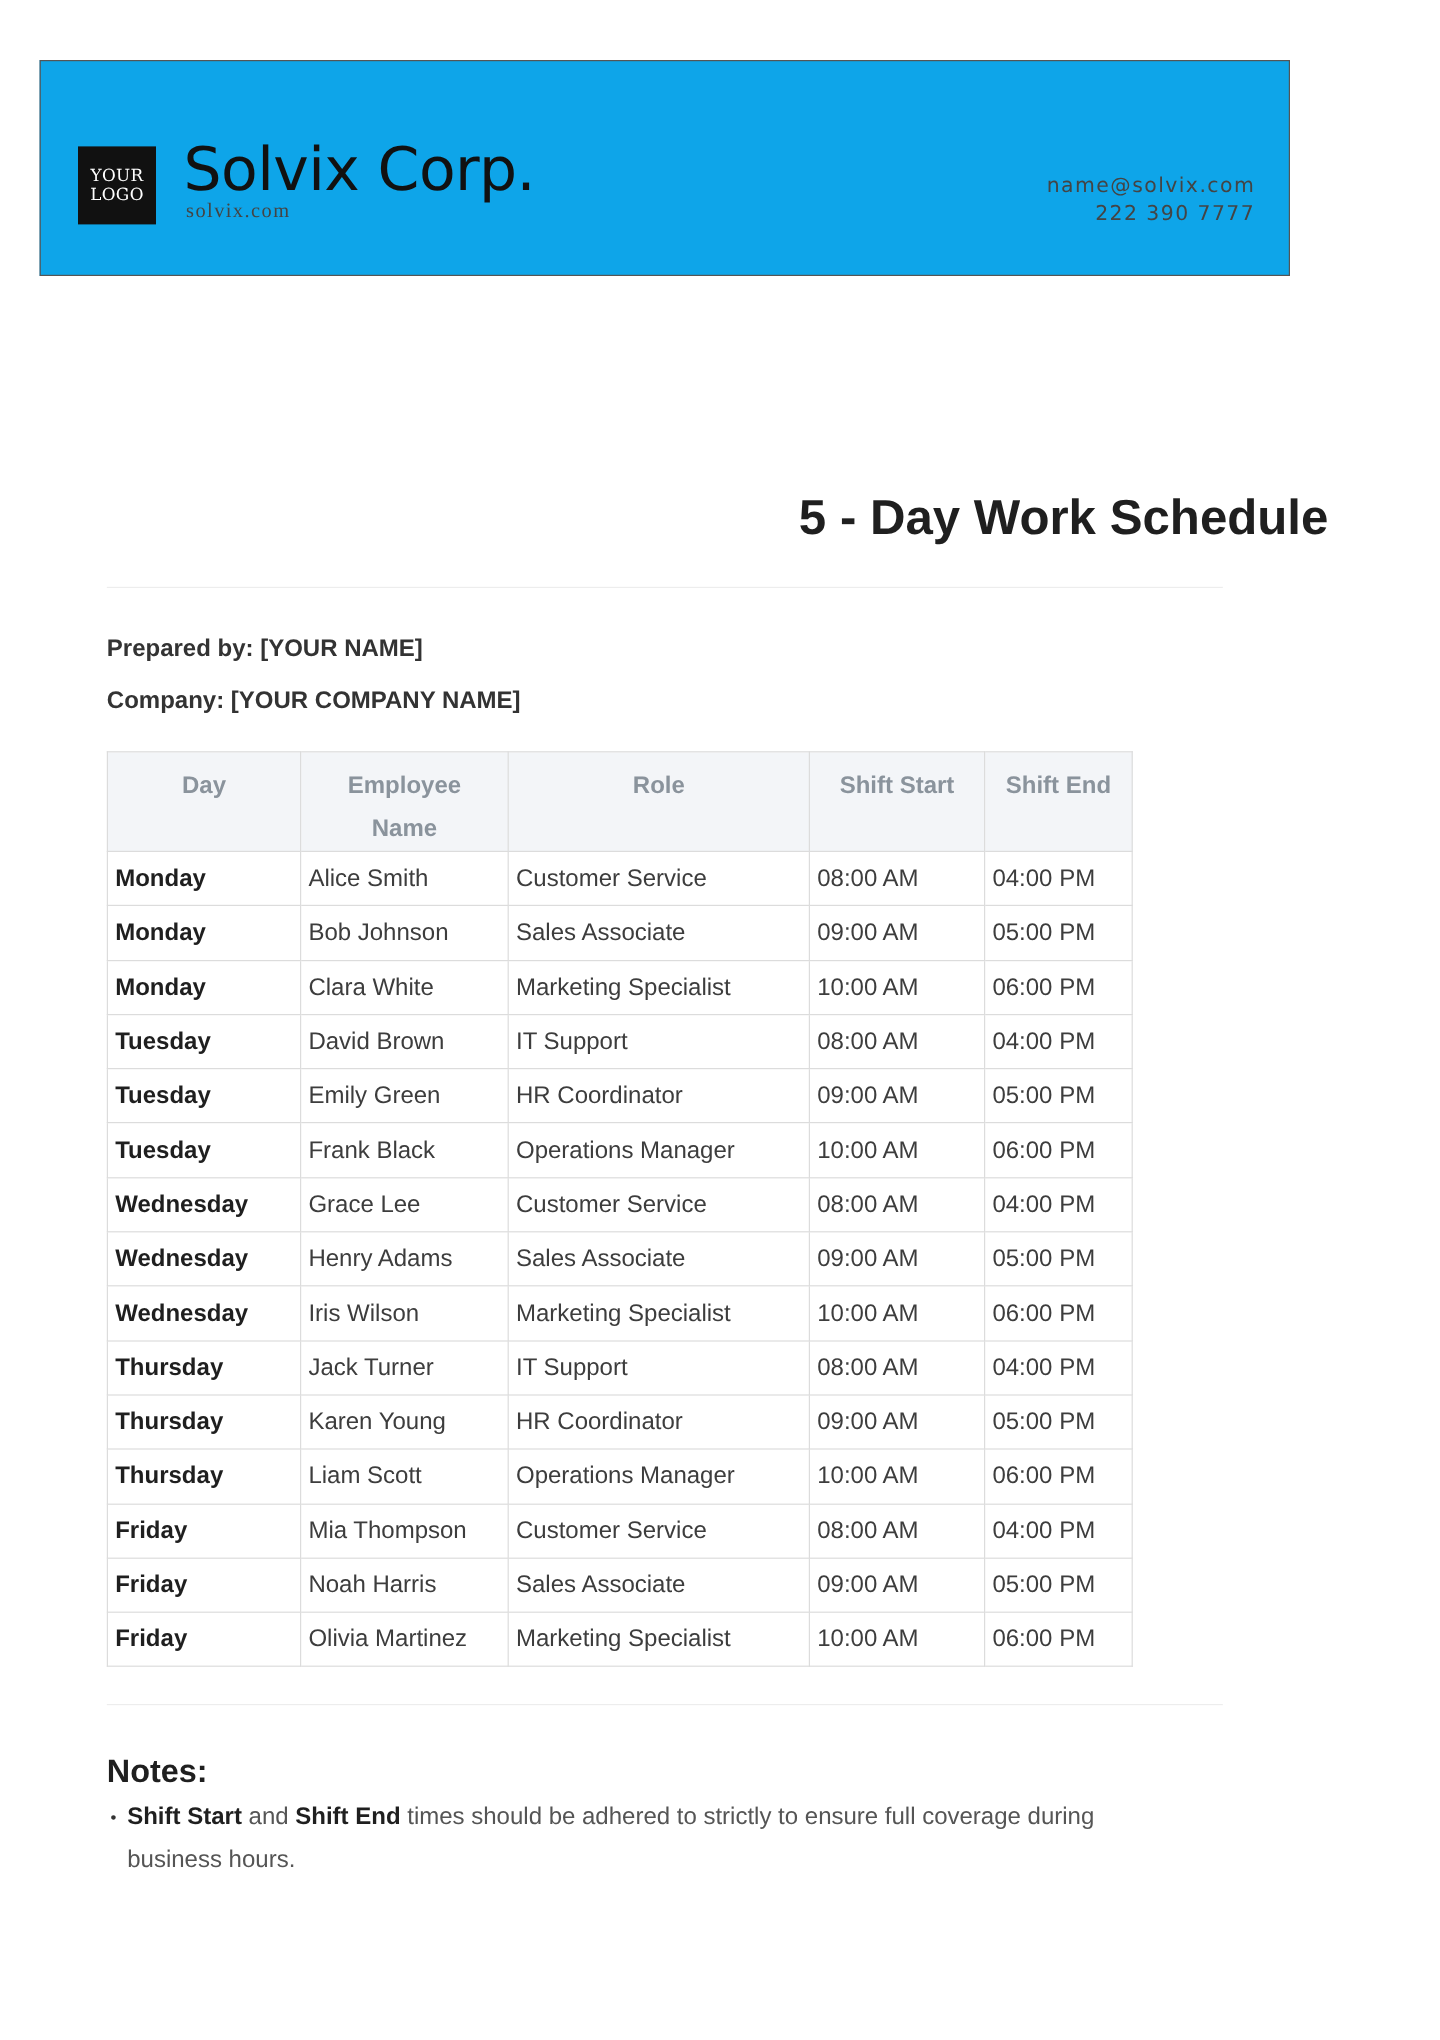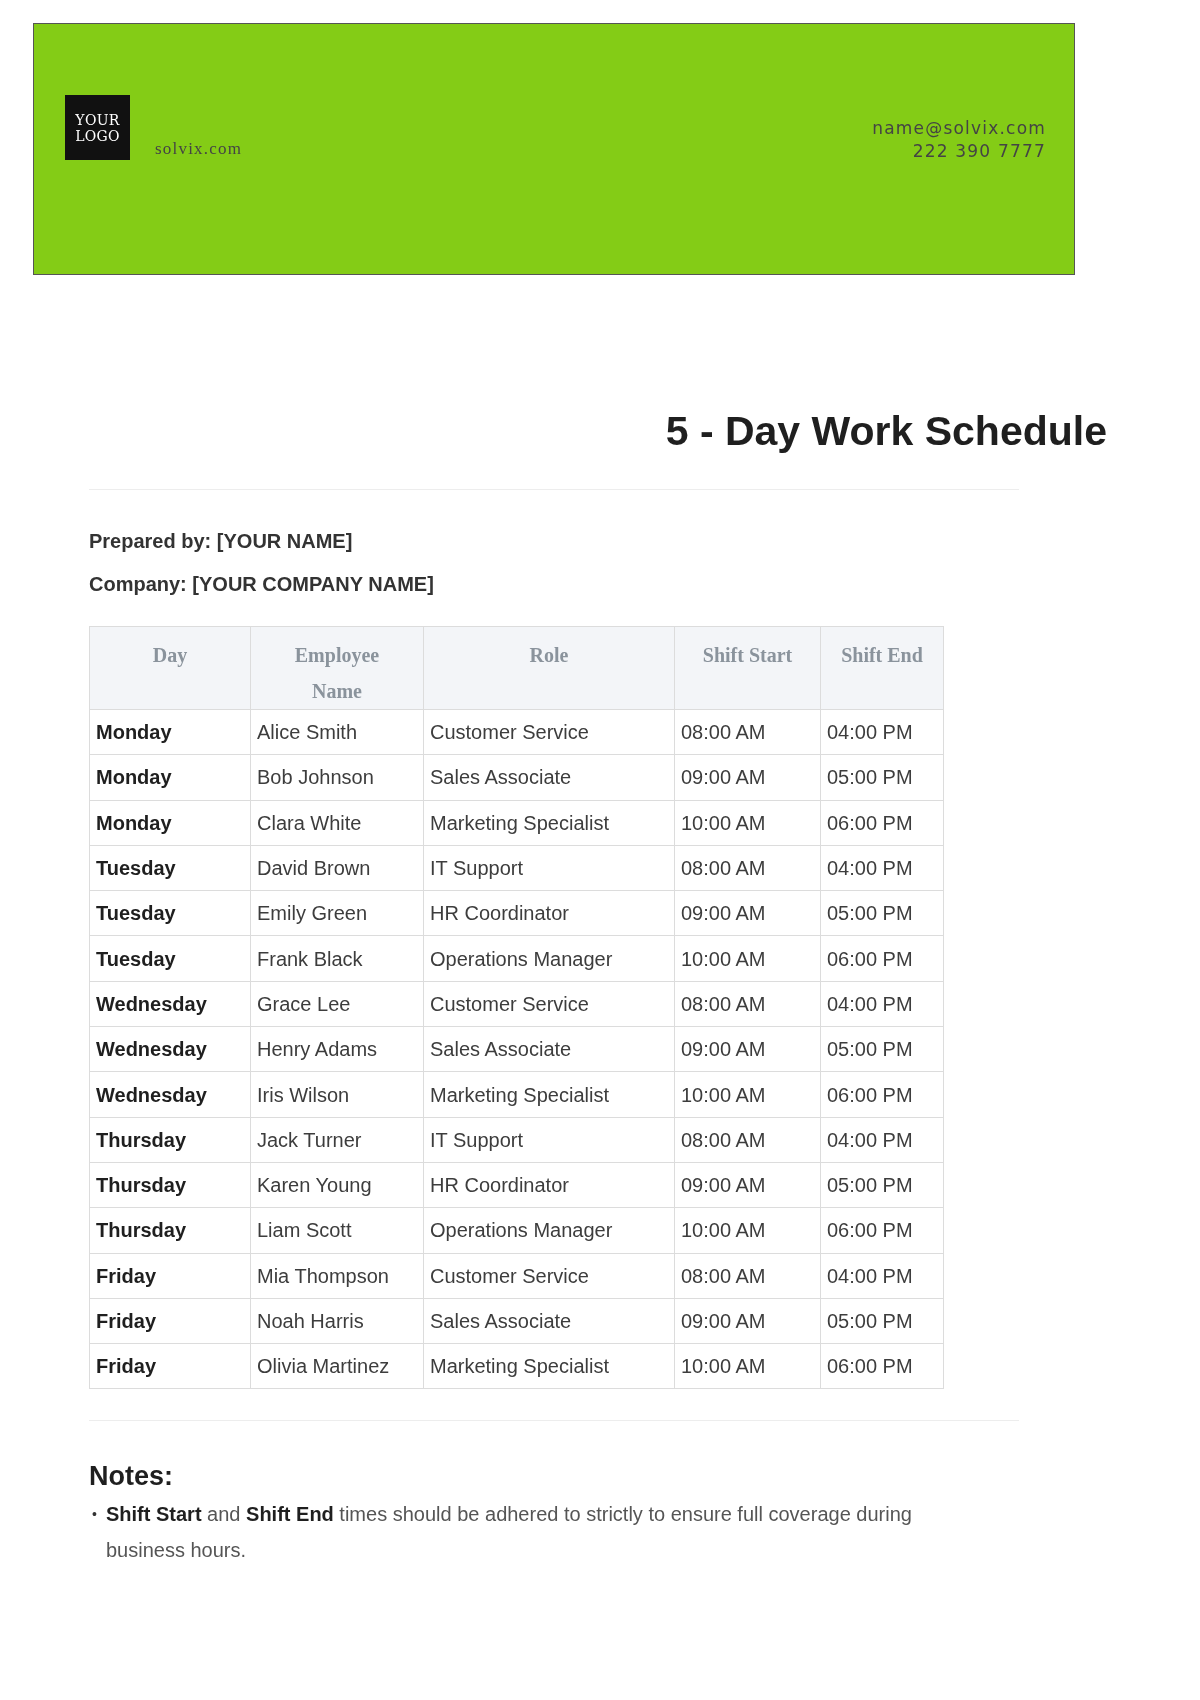--- a/index.html
+++ b/index.html
@@ -1,21 +1,21 @@
 <!DOCTYPE html>
 <html><head>
   <meta charset="utf-8">
   <style>
     * { margin: 0; padding: 0; box-sizing: border-box; }
     html, body { width: 1200px; height: 1700px; background: #ffffff; overflow: hidden; }
     body { position: relative; font-family: "Liberation Sans", "DejaVu Sans", sans-serif; color: #222; }
 
     .header-box {
-      position: absolute; left: 33px; top: 23px; width: 1042px; height: 252px;
-      border: 1.5px solid #555; background: #84cc16;
+      position: absolute; left: 33px; top: 50px; width: 1042px; height: 180px;
+      border: 1.5px solid #555; background: #0ea5e9;
     }
     .logo {
       position: absolute; left: 31px; top: 71px; width: 65px; height: 65px;
       background: #111; color: #fff; display: flex; flex-direction: column;
       align-items: center; justify-content: center;
       font-family: "DejaVu Serif", "Liberation Serif", serif; font-size: 14px; line-height: 16px; letter-spacing: 0.3px;
     }
     .brand-name {
       position: absolute; left: 119px; top: 60px; font-family: "DejaVu Sans", sans-serif;
       font-size: 50px; line-height: 60px; color: #111; letter-spacing: -0.5px; font-weight: normal;
@@ -37,39 +37,40 @@
 
     .meta { position: absolute; left: 89px; font-size: 20px; line-height: 24px; font-weight: bold; color: #333; }
 
     table.schedule {
       position: absolute; left: 89px; top: 626px; border-collapse: collapse;
       font-size: 20px; color: #333; table-layout: fixed;
     }
     table.schedule th, table.schedule td { border: 1.5px solid #dcdcdc; }
     table.schedule th {
       background: #f3f5f8; color: #8a939c; font-weight: bold; text-align: center;
-      vertical-align: top; padding: 10px 6px 0 6px; line-height: 36px; height: 80px; font-family: Liberation Serif, serif;
+      vertical-align: top; padding: 10px 6px 0 6px; line-height: 36px; height: 80px;
     }
     table.schedule td { height: 45.3px; padding: 0 6px; white-space: nowrap; line-height: 24px; color: #3d3d3d; }
     table.schedule td.day { font-weight: bold; color: #1f1f1f; }
 
     .notes-title { position: absolute; left: 89px; top: 1460px; font-size: 27px; line-height: 32px; font-weight: bold; color: #1f1f1f; }
     .notes-list { position: absolute; left: 92px; top: 1496px; width: 900px; list-style: none; font-size: 20px; line-height: 36px; color: #555; }
     .notes-list li { position: relative; padding-left: 14px; }
     .notes-list .bullet { position: absolute; left: 0; top: 0; font-size: 14px; color: #333; }
     .notes-list b { color: #1f1f1f; }
   </style>
 </head>
 <body>
 
 <div class="header-box">
   <div class="logo">
     <span>YOUR</span>
     <span>LOGO</span>
   </div>
+  <div class="brand-name">Solvix Corp.</div>
   <div class="brand-url">solvix.com</div>
   <div class="contact">
     <div>name@solvix.com</div>
     <div>222 390 7777</div>
   </div>
 </div>
 
 <h1 class="doc-title">5 - Day Work Schedule</h1>
 <div class="divider" style="top:489px;"></div>
 

